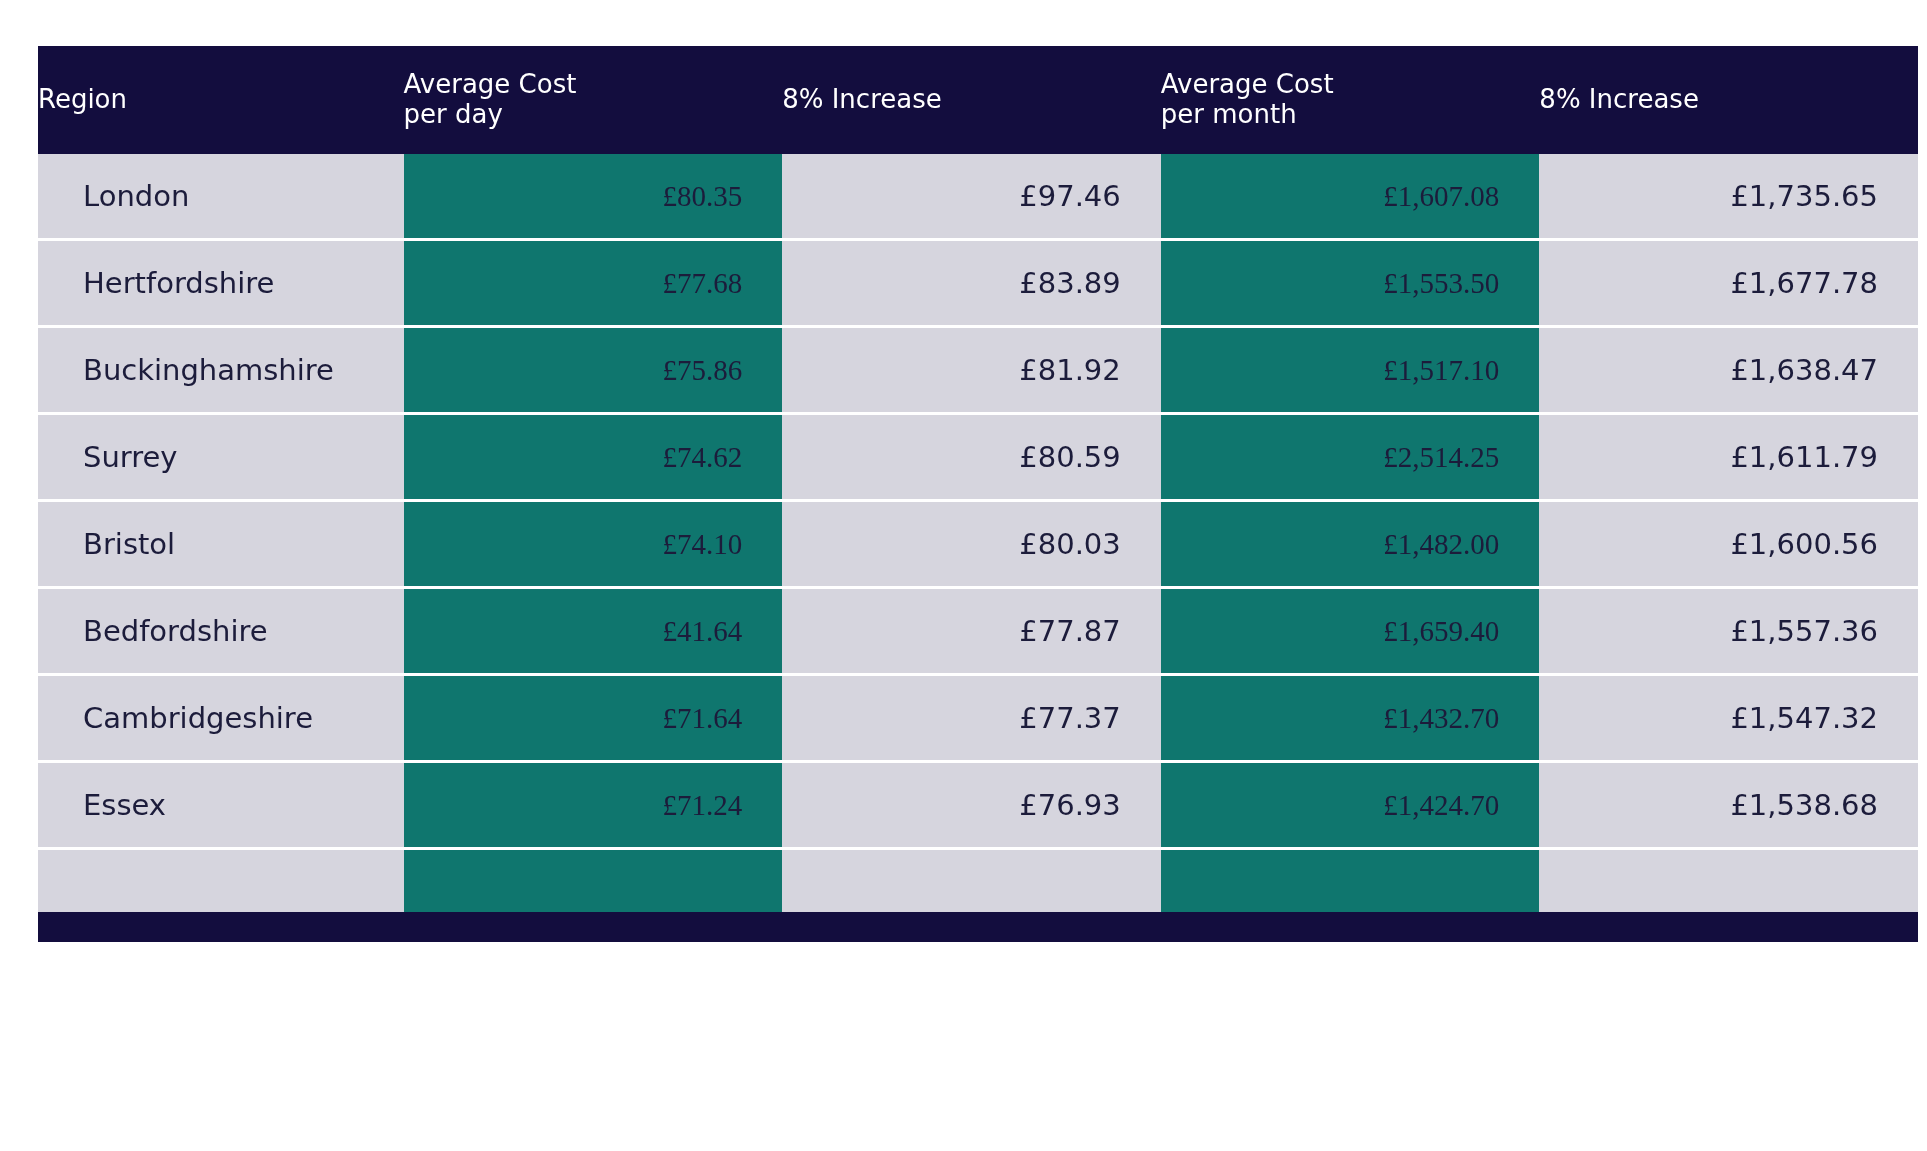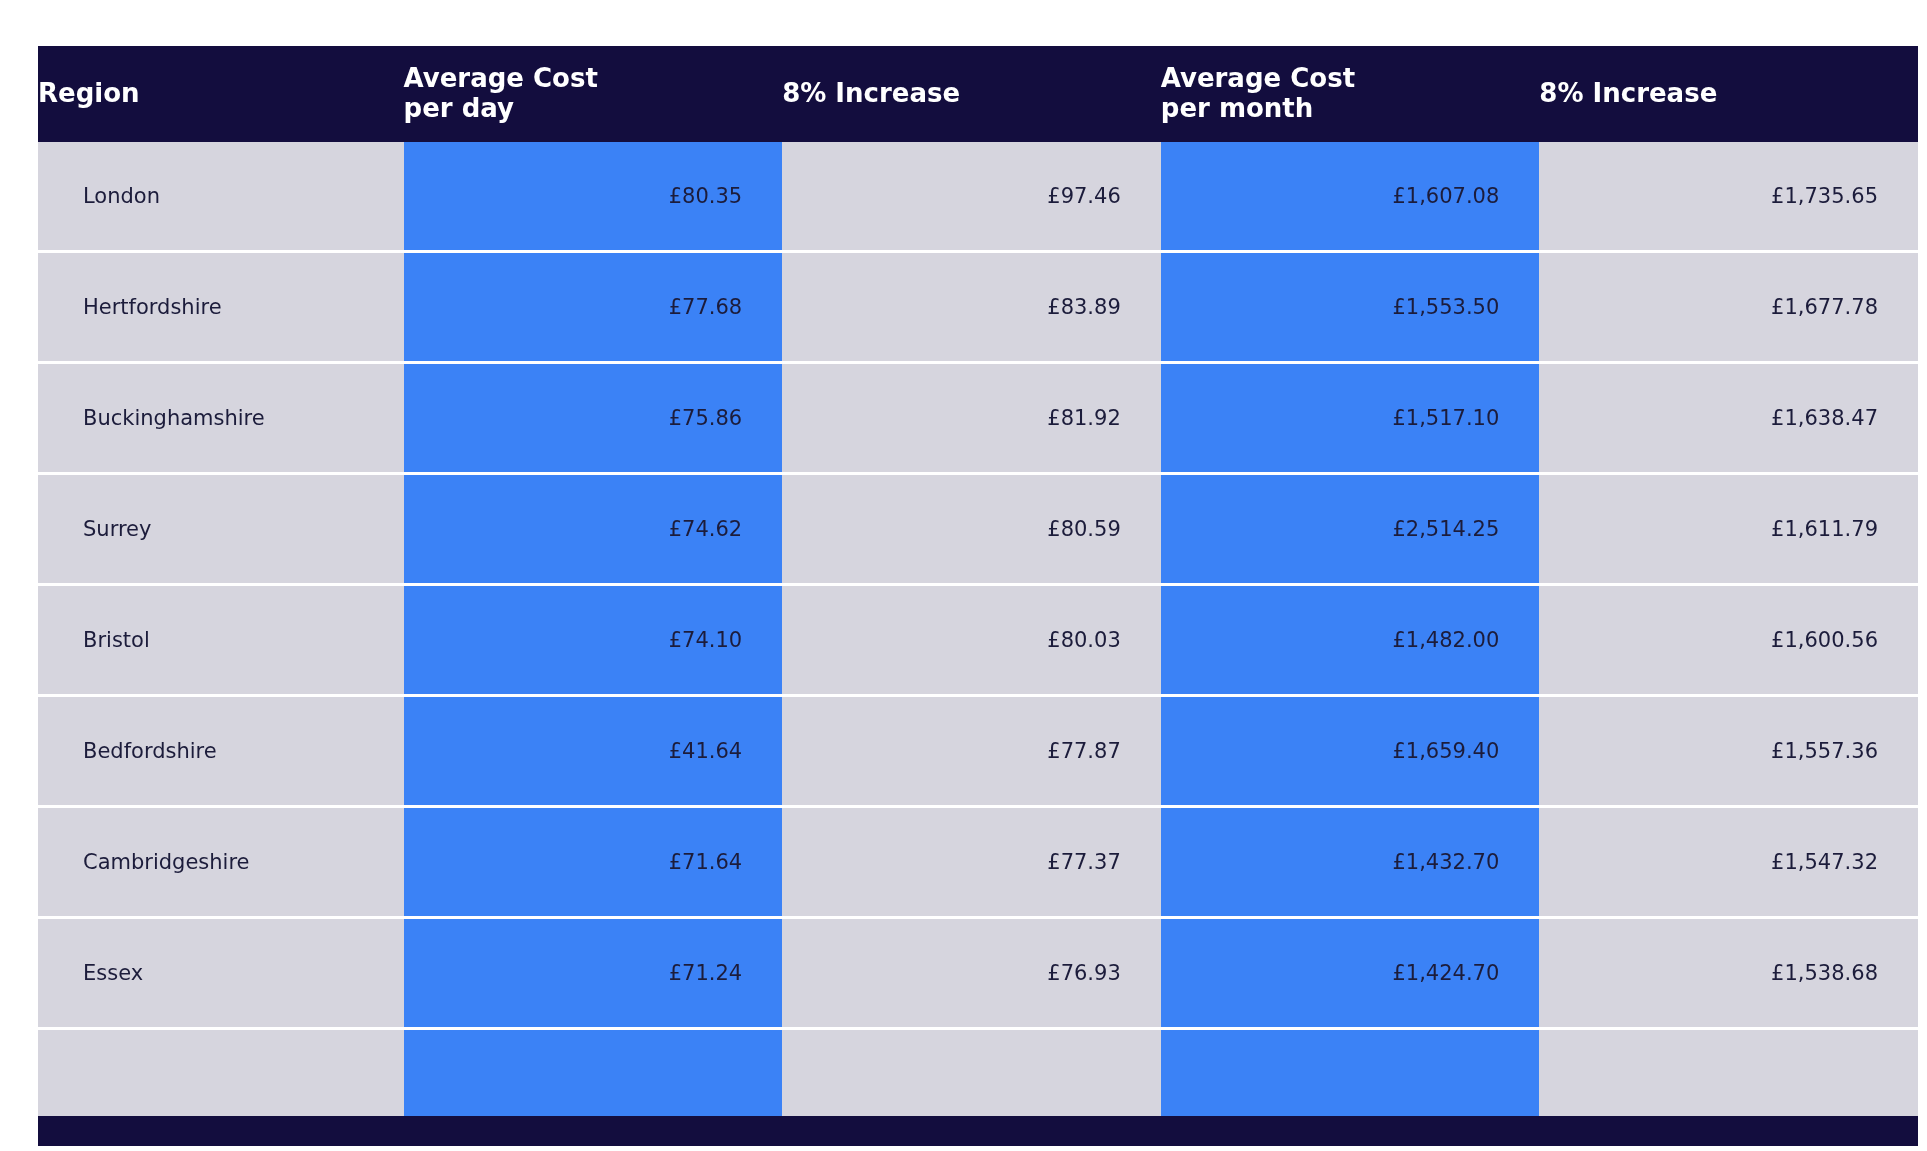--- a/index.html
+++ b/index.html
@@ -25,56 +25,56 @@
   }
   table.cost-table {
     border-collapse: collapse;
     width: 1880px;
     table-layout: fixed;
   }
   table.cost-table thead th {
     background: #130d3e;
     color: #ffffff;
     font-size: 26px;
-    font-weight: bold;
+    font-weight: normal;
     padding: 0;
-    height: 96px;
+    height: 108px;
     vertical-align: middle;
     line-height: 1.15;
   }
   thead th.th-region {
     text-align: left;
     padding-left: 45px;
     width: 365px;
   }
   thead th.th-num {
     text-align: left;
     width: 378px;
   }
   thead th .hdr-line {
     display: block;
   }
   tbody td {
-    font-size: 21px;
+    font-size: 29px;
     color: #1c1c3b;
     height: 84px;
-    padding: 12px;
+    padding: 0;
     vertical-align: middle;
     border-bottom: 3px solid #ffffff;
   }
   td.c-region {
     text-align: left;
     padding-left: 45px;
     background: #d6d5de;
   }
   td.c-num {
     text-align: right;
     padding-right: 40px;
   }
-  td.band-light { background: #3b82f6; }
+  td.band-light { background: #0f766e; font-family: Liberation Serif, serif; }
   td.band-dark  { background: #d6d5de; }
   tr.spacer-row td {
     height: 62px;
     border-bottom: none;
   }
   .foot-bar {
     height: 30px;
     background: #130d3e;
     width: 1880px;
     margin-top: 0px;

